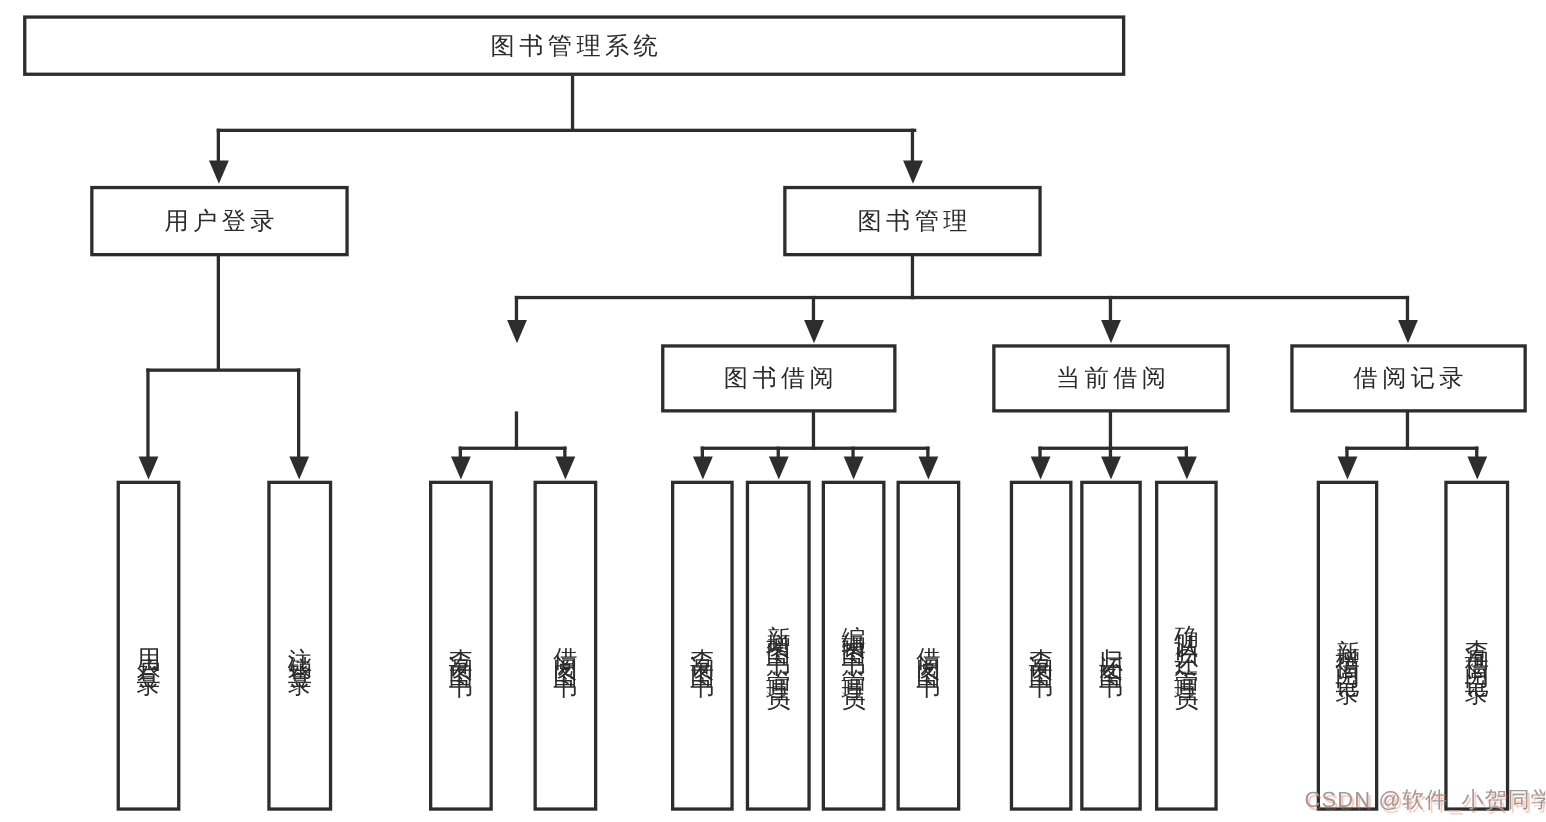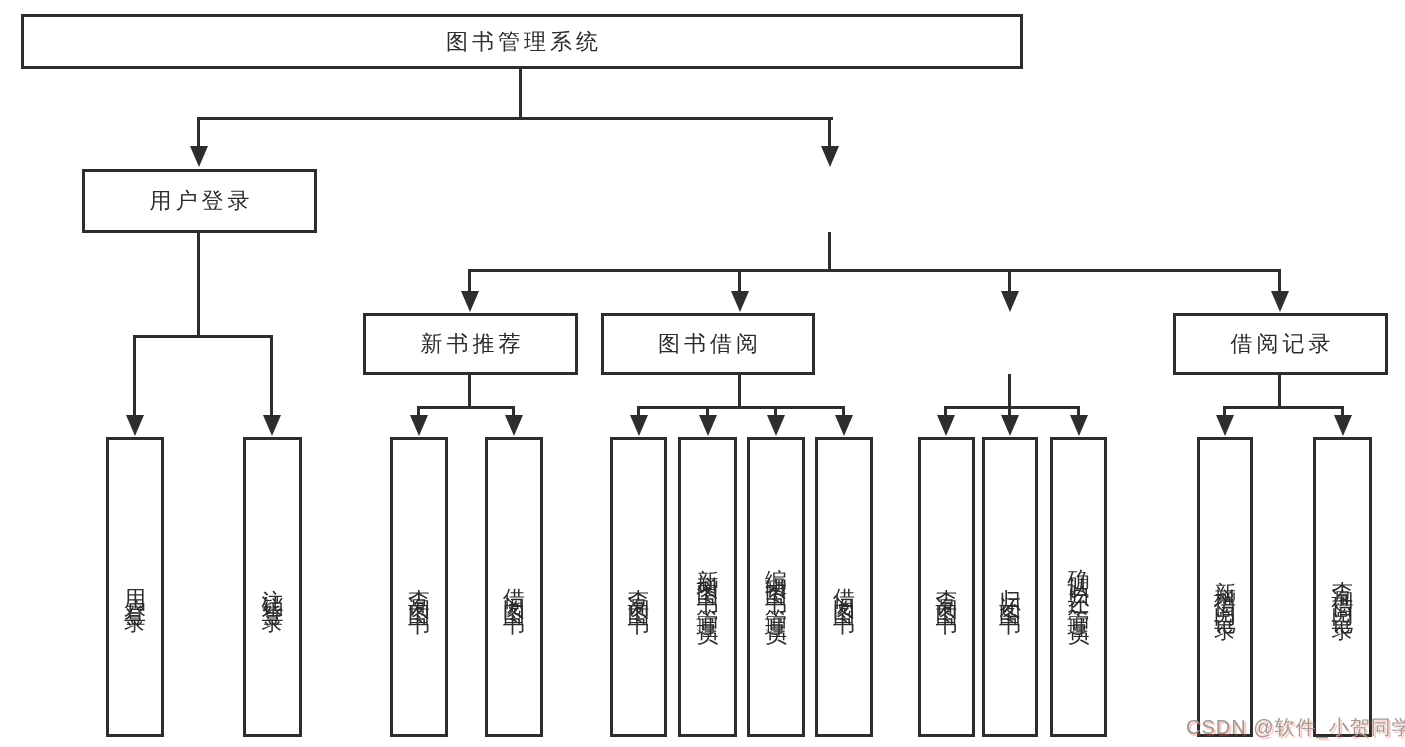--- a/index.html
+++ b/index.html
@@ -72,44 +72,47 @@
   <div class="line" style="left:519px;top:69px;width:3px;height:51px"></div>
   <div class="line" style="left:197px;top:117px;width:636px;height:3px"></div>
   <div class="line" style="left:197px;top:117px;width:3px;height:30px"></div>
   <div class="arr" style="left:190px;top:146px"></div>
   <div class="line" style="left:828px;top:117px;width:3px;height:30px"></div>
   <div class="arr" style="left:821px;top:146px"></div>
 
   <div class="box" style="left:82px;top:169px;width:235px;height:64px">
     <span class="hlabel">用户登录</span>
   </div>
+  <div class="box" style="left:712px;top:169px;width:235px;height:64px">
+    <span class="hlabel">图书管理</span>
+  </div>
 
   <div class="line" style="left:197px;top:232px;width:3px;height:105px"></div>
   <div class="line" style="left:133px;top:335px;width:140px;height:3px"></div>
   <div class="line" style="left:133px;top:335px;width:3px;height:81px"></div>
   <div class="arr" style="left:126px;top:415px"></div>
   <div class="line" style="left:270px;top:335px;width:3px;height:81px"></div>
   <div class="arr" style="left:263px;top:415px"></div>
 
   <div class="line" style="left:828px;top:232px;width:3px;height:40px"></div>
   <div class="line" style="left:468px;top:269px;width:813px;height:3px"></div>
   <div class="line" style="left:468px;top:269px;width:3px;height:23px"></div>
   <div class="arr" style="left:461px;top:291px"></div>
   <div class="line" style="left:738px;top:269px;width:3px;height:23px"></div>
   <div class="arr" style="left:731px;top:291px"></div>
   <div class="line" style="left:1008px;top:269px;width:3px;height:23px"></div>
   <div class="arr" style="left:1001px;top:291px"></div>
   <div class="line" style="left:1278px;top:269px;width:3px;height:23px"></div>
   <div class="arr" style="left:1271px;top:291px"></div>
 
-  <div class="box" style="left:363px;top:313px;width:215px;height:62px">
-    <span class="hlabel">新书推荐</span>
-  </div>
   <div class="box" style="left:601px;top:313px;width:214px;height:62px">
     <span class="hlabel">图书借阅</span>
+  </div>
+  <div class="box" style="left:902px;top:313px;width:216px;height:62px">
+    <span class="hlabel">当前借阅</span>
   </div>
   <div class="box" style="left:1173px;top:313px;width:215px;height:62px">
     <span class="hlabel">借阅记录</span>
   </div>
 
   <div class="line" style="left:468px;top:374px;width:3px;height:35px"></div>
   <div class="line" style="left:417px;top:406px;width:98px;height:3px"></div>
   <div class="line" style="left:417px;top:406px;width:3px;height:10px"></div>
   <div class="arr" style="left:410px;top:415px"></div>
   <div class="line" style="left:512px;top:406px;width:3px;height:10px"></div>

